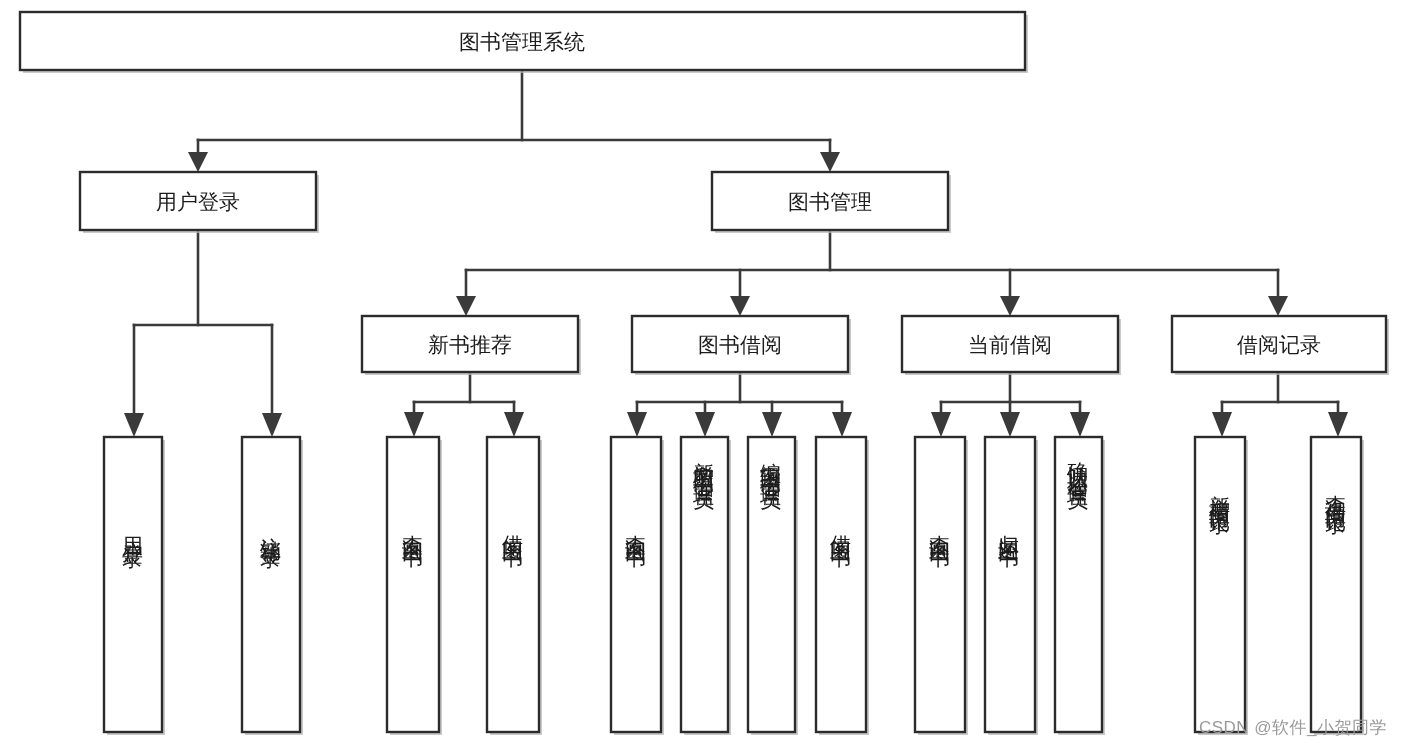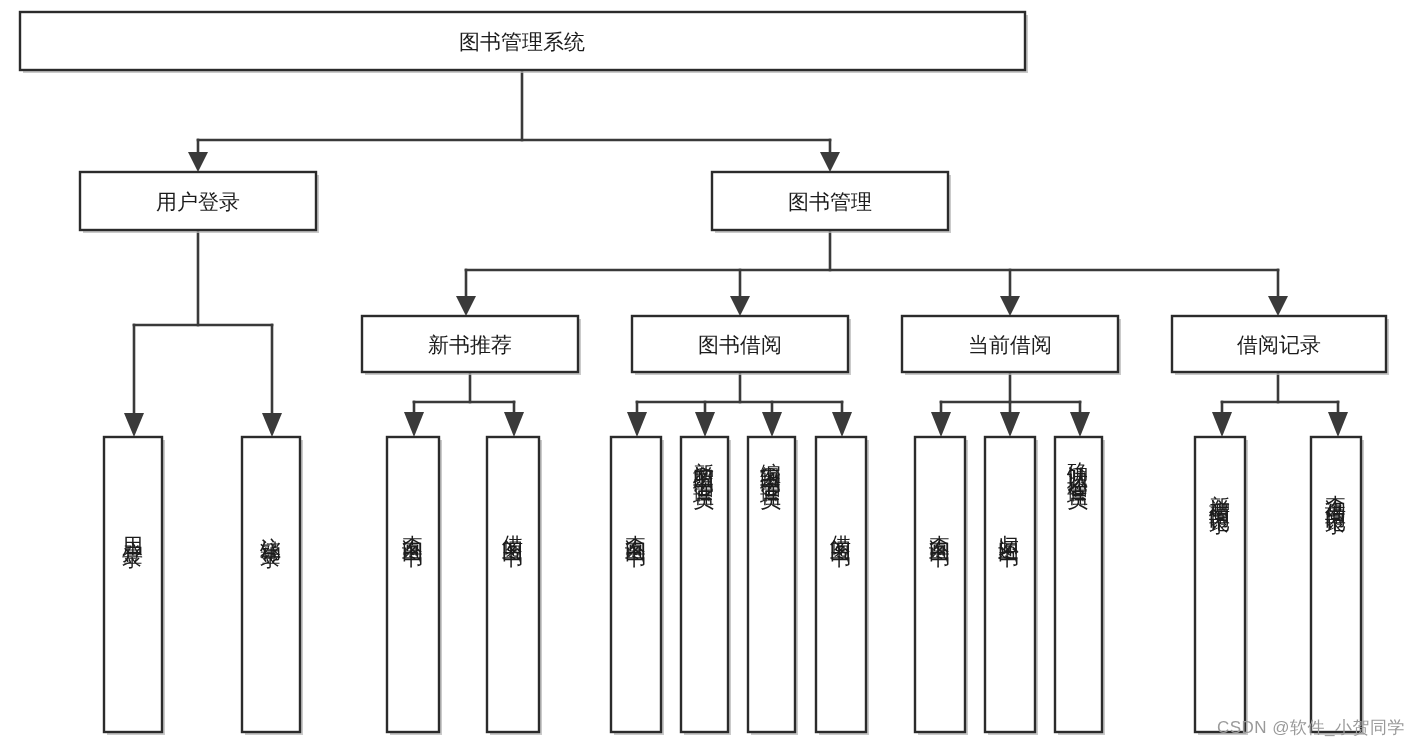--- a/index.html
+++ b/index.html
@@ -50,21 +50,21 @@
     font-family: "Liberation Sans", "DejaVu Sans", sans-serif;
     font-size: 21px;
     fill: #1c1c1c;
     writing-mode: vertical-rl;
     text-orientation: upright;
     glyph-orientation-vertical: 0;
     letter-spacing: 4px;
   }
   .watermark {
     position: absolute;
-    right: 0;
+    right: 18px;
     bottom: 8px;
     font-family: "Liberation Sans", "DejaVu Sans", sans-serif;
     font-size: 17px;
     color: #9a9a9a;
     letter-spacing: 0.5px;
     white-space: nowrap;
     pointer-events: none;
     user-select: none;
     margin-left: 40px;
   }

